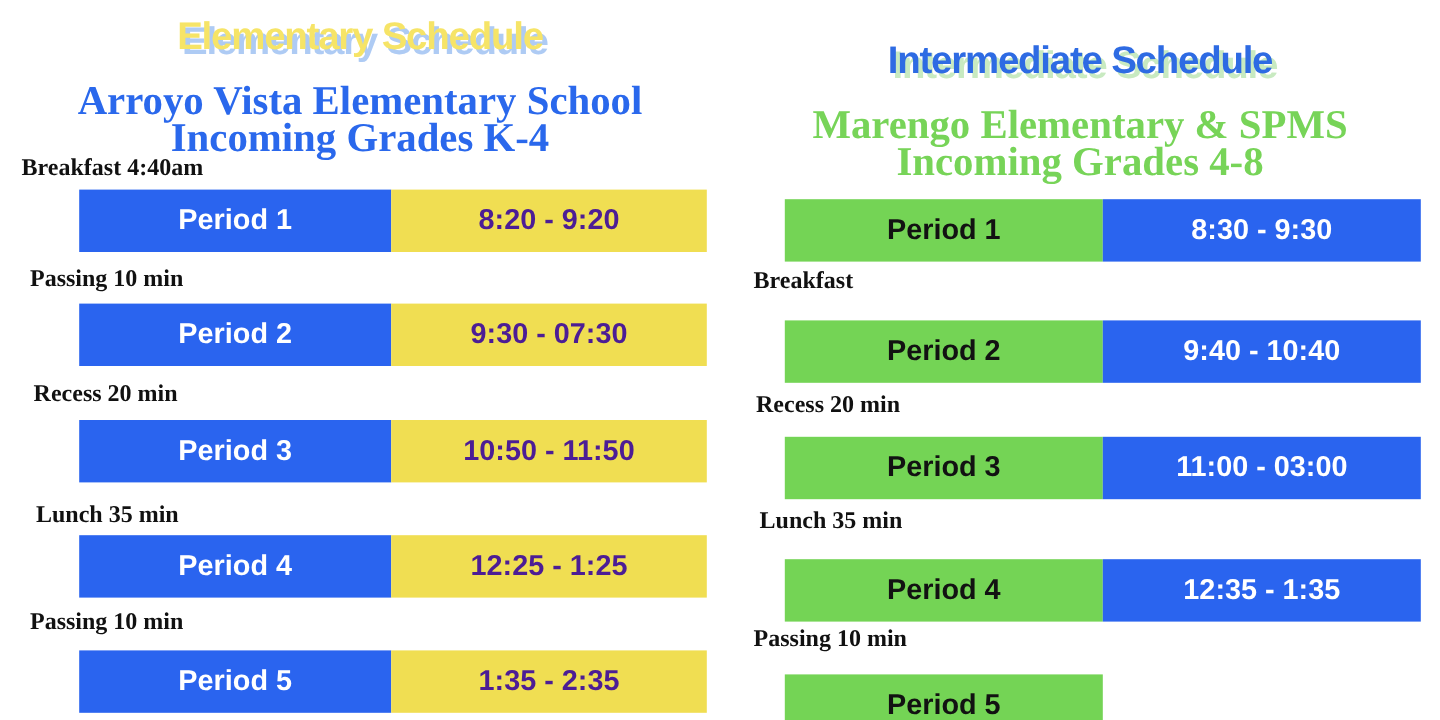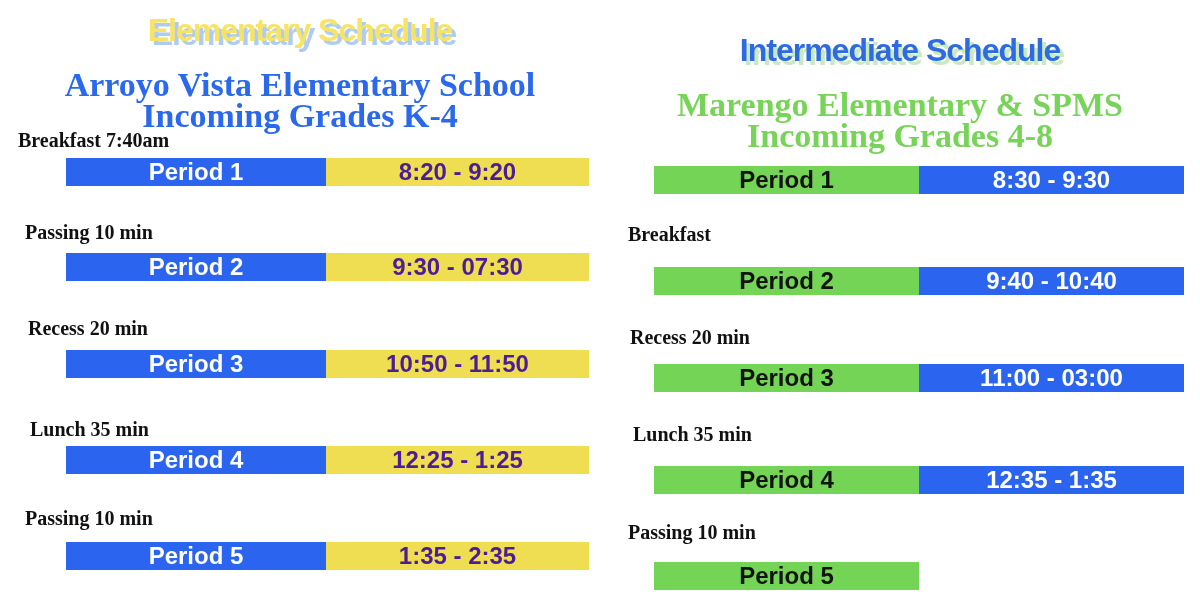--- a/index.html
+++ b/index.html
@@ -35,21 +35,21 @@
   .left .lbl1{top:221px;left:25px;}
   .left .lbl2{top:317px;left:28px;}
   .left .lbl3{top:418px;left:30px;}
   .left .lbl4{top:507px;left:25px;}
   
   .right .lbl1{top:203px;left:28px;}
   .right .lbl2{top:306px;left:30px;}
   .right .lbl3{top:403px;left:33px;}
   .right .lbl4{top:501px;left:28px;}
 
-  .bar{position:absolute;display:flex;height:28px;padding-left:21px;}
+  .bar{position:absolute;display:flex;height:52px;padding-left:21px;}
   .left .bar{left:45px;width:523px;}
   .right .bar{left:33px;width:530px;}
   .left .bar0{top:158px;} .left .bar1{top:253px;} .left .bar2{top:350px;}
   .left .bar3{top:446px;} .left .bar4{top:542px;}
   .right .bar0{top:146px;} .right .bar1{top:247px;} .right .bar2{top:344px;}
   .right .bar3{top:446px;} .right .bar4{top:542px;}
 
   .cell{
     display:flex;align-items:center;justify-content:center;
     font-weight:bold;font-size:24px;
@@ -64,21 +64,21 @@
 
 <div class="page">
 
   <section class="col left">
     <h1 class="title">Elementary Schedule</h1>
     <div class="subtitle">
       <div>Arroyo Vista Elementary School</div>
       <div>Incoming Grades K-4</div>
     </div>
 
-    <div class="label lbl0">Breakfast 7:40am</div>
+    <div class="label lbl0">Breakfast 4:40am</div>
     <div class="bar bar0">
       <div class="cell period">Period 1</div>
       <div class="cell time">8:20 - 9:20</div>
     </div>
 
     <div class="label lbl1">Passing 10 min</div>
     <div class="bar bar1">
       <div class="cell period">Period 2</div>
       <div class="cell time">9:30 - 07:30</div>
     </div>

